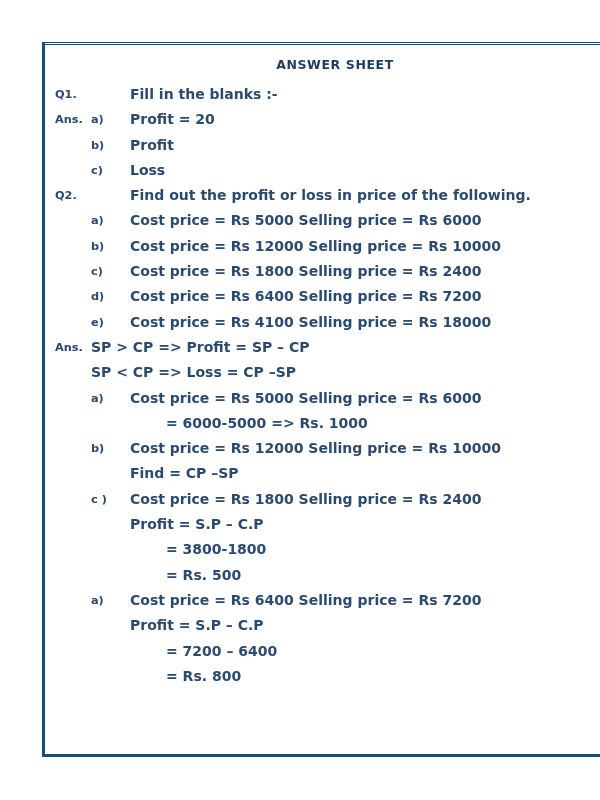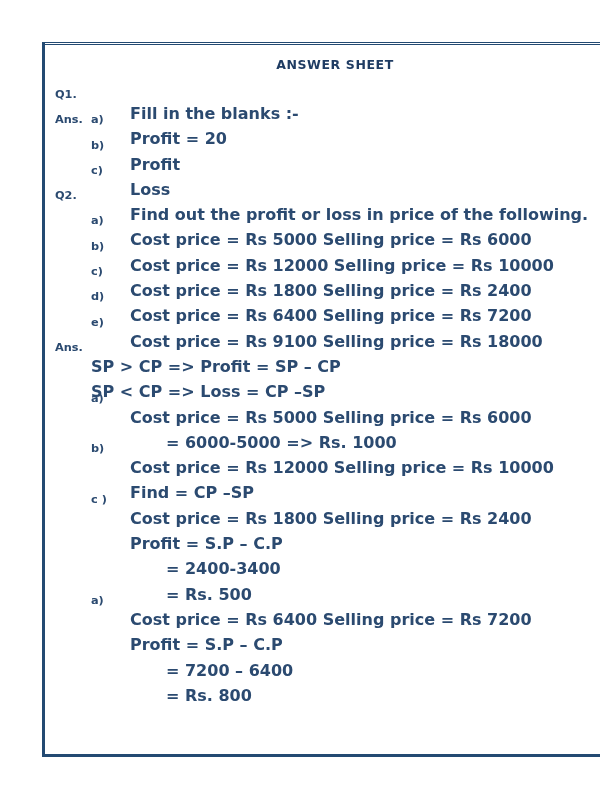--- a/index.html
+++ b/index.html
@@ -96,23 +96,22 @@
   .line .letter {
     position: absolute;
     left: 36px;
     top: 0;
     font-size: 11.3px;
     color: #2b4a70;
   }
   .line .body {
     position: absolute;
     top: 0;
-    font-size: 16px;
-    color: #2b4a70;
-    margin-top: 19px;
+    font-size: 14px;
+    color: #2b4a70;
   }
 
   
   .ind-1 .body { left: 36px; }    
   .ind-2 .body { left: 75px; }    
   .ind-3 .body { left: 111px; }   
 
   .spacer { height: 8px; }
 </style>
 </head>
@@ -159,21 +158,21 @@
           <div class="line ind-2">
             <span class="letter">c)</span>
             <span class="body">Cost price = Rs 1800 Selling price = Rs 2400</span>
           </div>
           <div class="line ind-2">
             <span class="letter">d)</span>
             <span class="body">Cost price = Rs 6400 Selling price = Rs 7200</span>
           </div>
           <div class="line ind-2">
             <span class="letter">e)</span>
-            <span class="body">Cost price = Rs 9100 Selling price = Rs 18000</span>
+            <span class="body">Cost price = Rs 4100 Selling price = Rs 18000</span>
           </div>
           <div class="line ind-1">
             <span class="tag">Ans.</span>
             <span class="body">SP &gt; CP =&gt; Profit = SP – CP</span>
           </div>
           <div class="line ind-1">
             <span class="body">SP &lt; CP =&gt; Loss = CP –SP</span>
           </div>
           <div class="line ind-2">
             <span class="letter">a)</span>
@@ -190,21 +189,21 @@
             <span class="body">Find = CP –SP</span>
           </div>
           <div class="line ind-2">
             <span class="letter">c )</span>
             <span class="body">Cost price = Rs 1800 Selling price = Rs 2400</span>
           </div>
           <div class="line ind-2">
             <span class="body">Profit = S.P – C.P</span>
           </div>
           <div class="line ind-3">
-            <span class="body">= 2400-3400</span>
+            <span class="body">= 3800-1800</span>
           </div>
           <div class="line ind-3">
             <span class="body">= Rs. 500</span>
           </div>
           <div class="line ind-2">
             <span class="letter">a)</span>
             <span class="body">Cost price = Rs 6400 Selling price = Rs 7200</span>
           </div>
           <div class="line ind-2">
             <span class="body">Profit = S.P – C.P</span>

